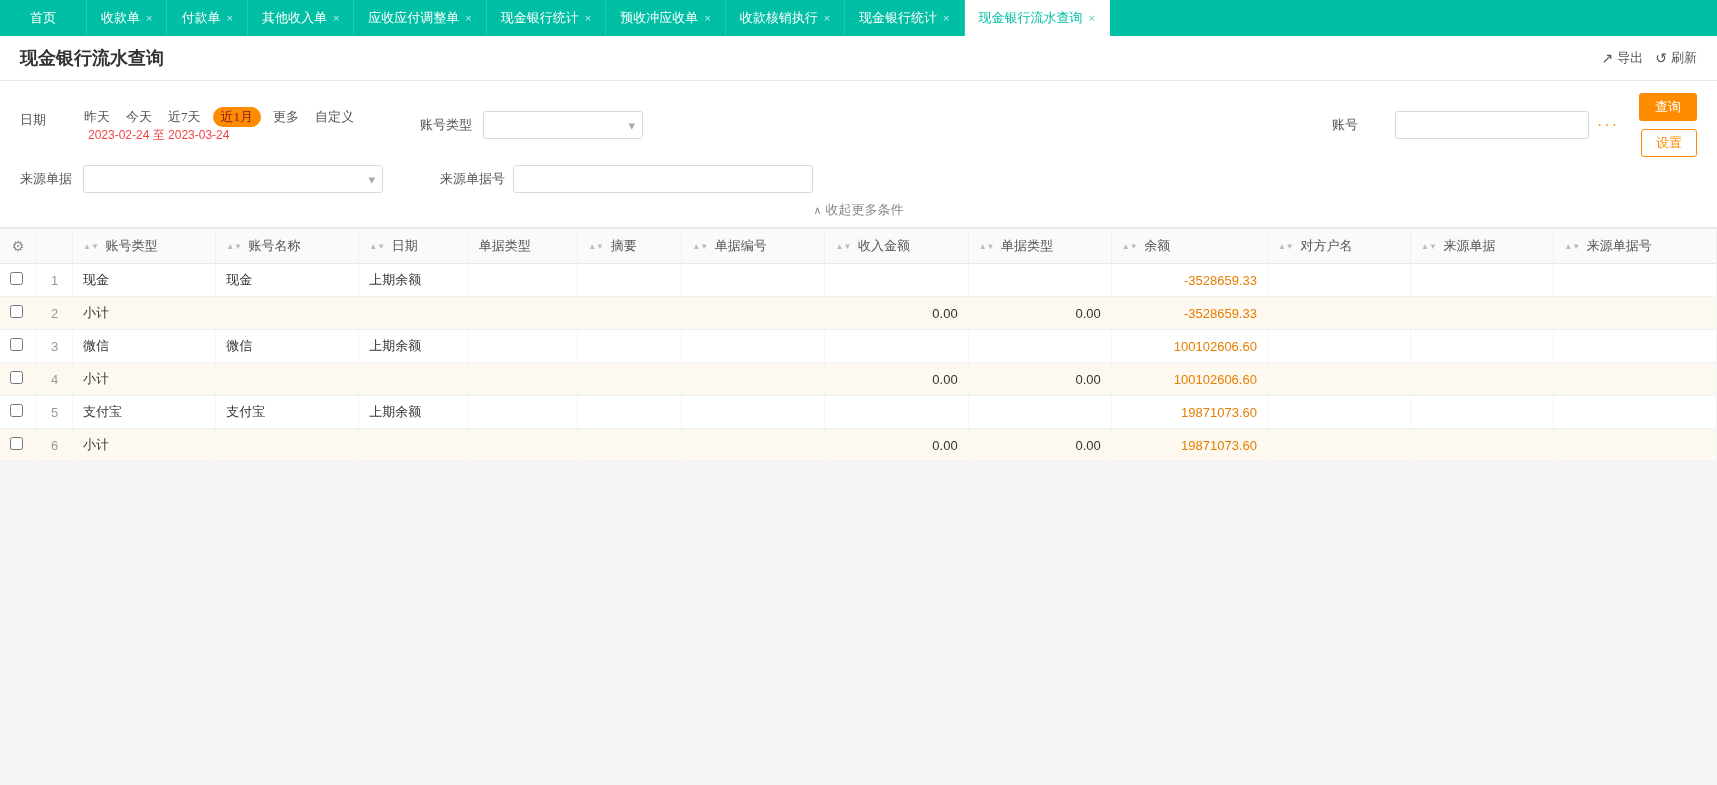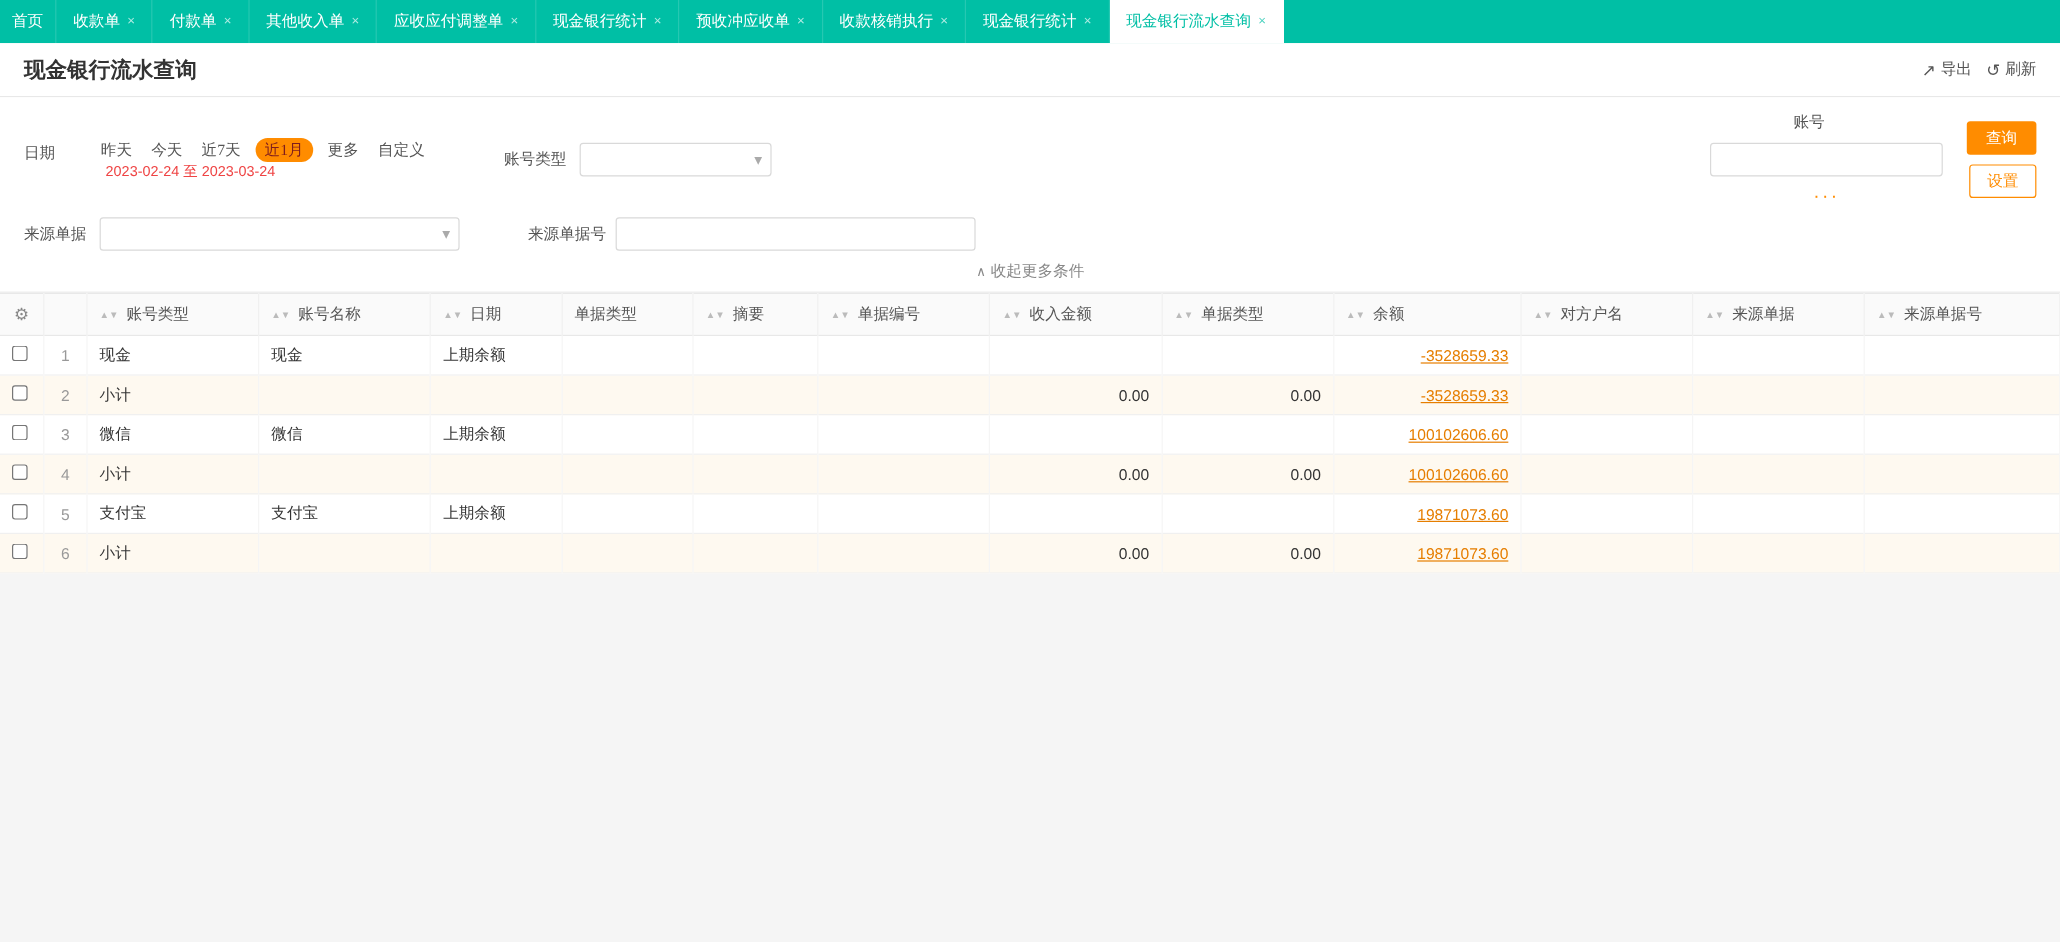--- a/index.html
+++ b/index.html
@@ -19,21 +19,21 @@
       padding: 0 14px;
       height: 100%;
       display: flex;
       align-items: center;
       cursor: pointer;
       white-space: nowrap;
       font-size: 13px;
       border-right: 1px solid rgba(255,255,255,0.15);
     }
     .nav-item:first-child {
-      padding: 0 10px;
+      padding: 0 30px;
     }
     .nav-item.active {
       background: #fff;
       color: #00bfa5;
     }
     .nav-item .close-x {
       margin-left: 6px;
       font-size: 11px;
       opacity: 0.7;
     }
@@ -229,21 +229,20 @@
       background: #fef9f0;
     }
     tbody td {
       padding: 7px 10px;
       color: #333;
       font-size: 13px;
       border-right: 1px solid #f5f5f5;
     }
     tbody td.balance {
       color: #e67e00;
-      text-decoration: underline;
     }
     tbody td.row-num {
       color: #999;
       text-align: center;
       width: 36px;
     }
     .gear-icon {
       display: inline-block;
       width: 16px;
       height: 16px;
@@ -339,21 +338,21 @@
 
     <div style="display:flex;align-items:center;gap:8px;flex:1;">
       <span class="filter-section-label">账号类型</span>
       <div class="select-wrapper">
         <select class="filter-select">
           <option value=""></option>
         </select>
       </div>
     </div>
 
-    <div style="display:flex;align-items:center;gap:8px;margin-left:30px;flex-direction:column;">
+    <div style="display:flex;align-items:center;gap:8px;margin-left:30px;">
       <span class="filter-section-label">账号</span>
       <input class="filter-input" type="text" style="min-width: 180px;">
       <span class="ellipsis-btn">···</span>
     </div>
 
     <div class="action-col">
       <button class="query-btn">查询</button>
       <button class="settings-btn">设置</button>
     </div>
   </div>

